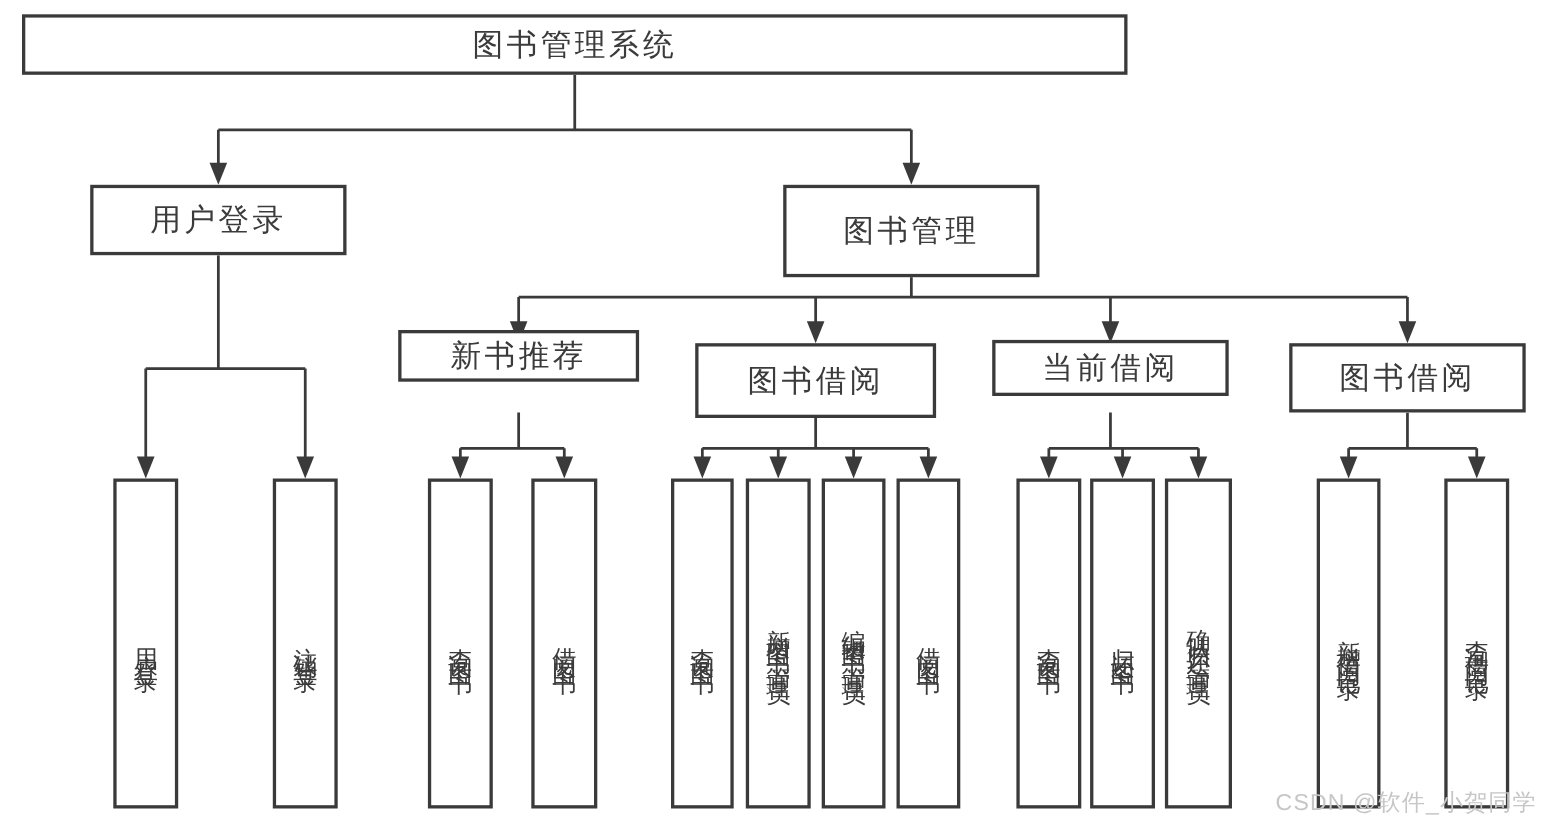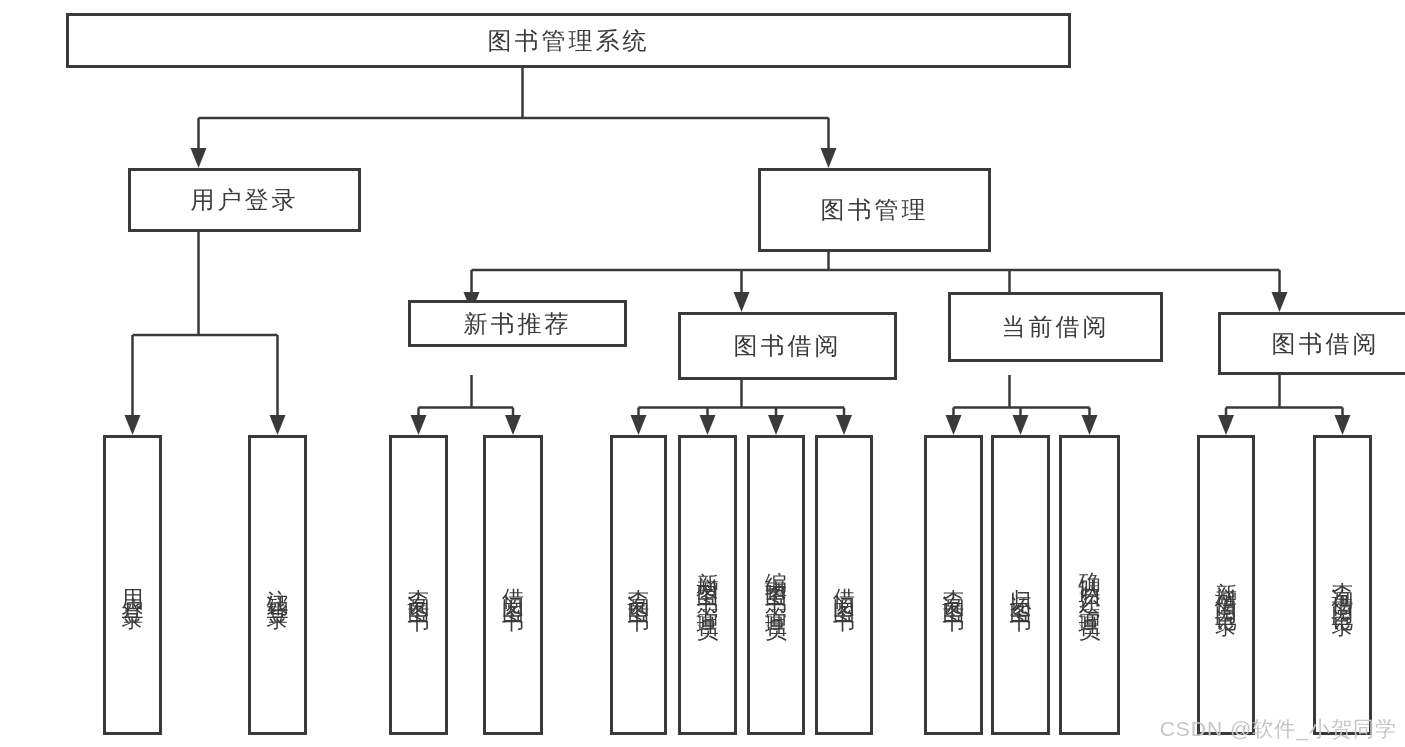--- a/index.html
+++ b/index.html
@@ -19,33 +19,33 @@
     position:absolute; left:0; top:0; width:1405px; height:747px;
     z-index:0; color:var(--line);
   }
   .box {
     position:absolute; box-sizing:border-box;
     border:3px solid var(--line);
     background:#fff; color:var(--text);
     display:flex; align-items:center; justify-content:center;
     z-index:1;
   }
-  .hbox { font-size:24px; letter-spacing:3px; white-space:nowrap;margin-left:46px; }
+  .hbox { font-size:28px; letter-spacing:3px; white-space:nowrap; }
   .vbox {
     writing-mode:vertical-rl; text-orientation:mixed;
     font-size:22px; letter-spacing:7px; line-height:1;
     white-space:nowrap;
   }
   
   .n-root   { left:20px;  top:13px;  width:1005px; height:55px; }
   .n-login  { left:82px;  top:168px; width:233px;  height:64px; }
   .n-mgmt   { left:712px; top:168px; width:233px;  height:84px; }
   .n-rec    { left:362px; top:300px; width:219px;  height:47px; }
   .n-bor    { left:632px; top:312px; width:219px;  height:68px; }
-  .n-cur    { left:902px; top:292px; width:215px;  height:70px; }
+  .n-cur    { left:902px; top:309px; width:215px;  height:51px; }
   .n-hist   { left:1172px;top:312px; width:215px;  height:63px; }
   .leaf { top:435px; height:300px; }
   .l1  { left:103px;  width:59px; }
   .l2  { left:248px;  width:59px; }
   .l3  { left:389px;  width:59px; }
   .l4  { left:483px;  width:60px; }
   .l5  { left:610px;  width:57px; }
   .l6  { left:678px;  width:59px; }
   .l7  { left:747px;  width:58px; }
   .l8  { left:815px;  width:58px; }

